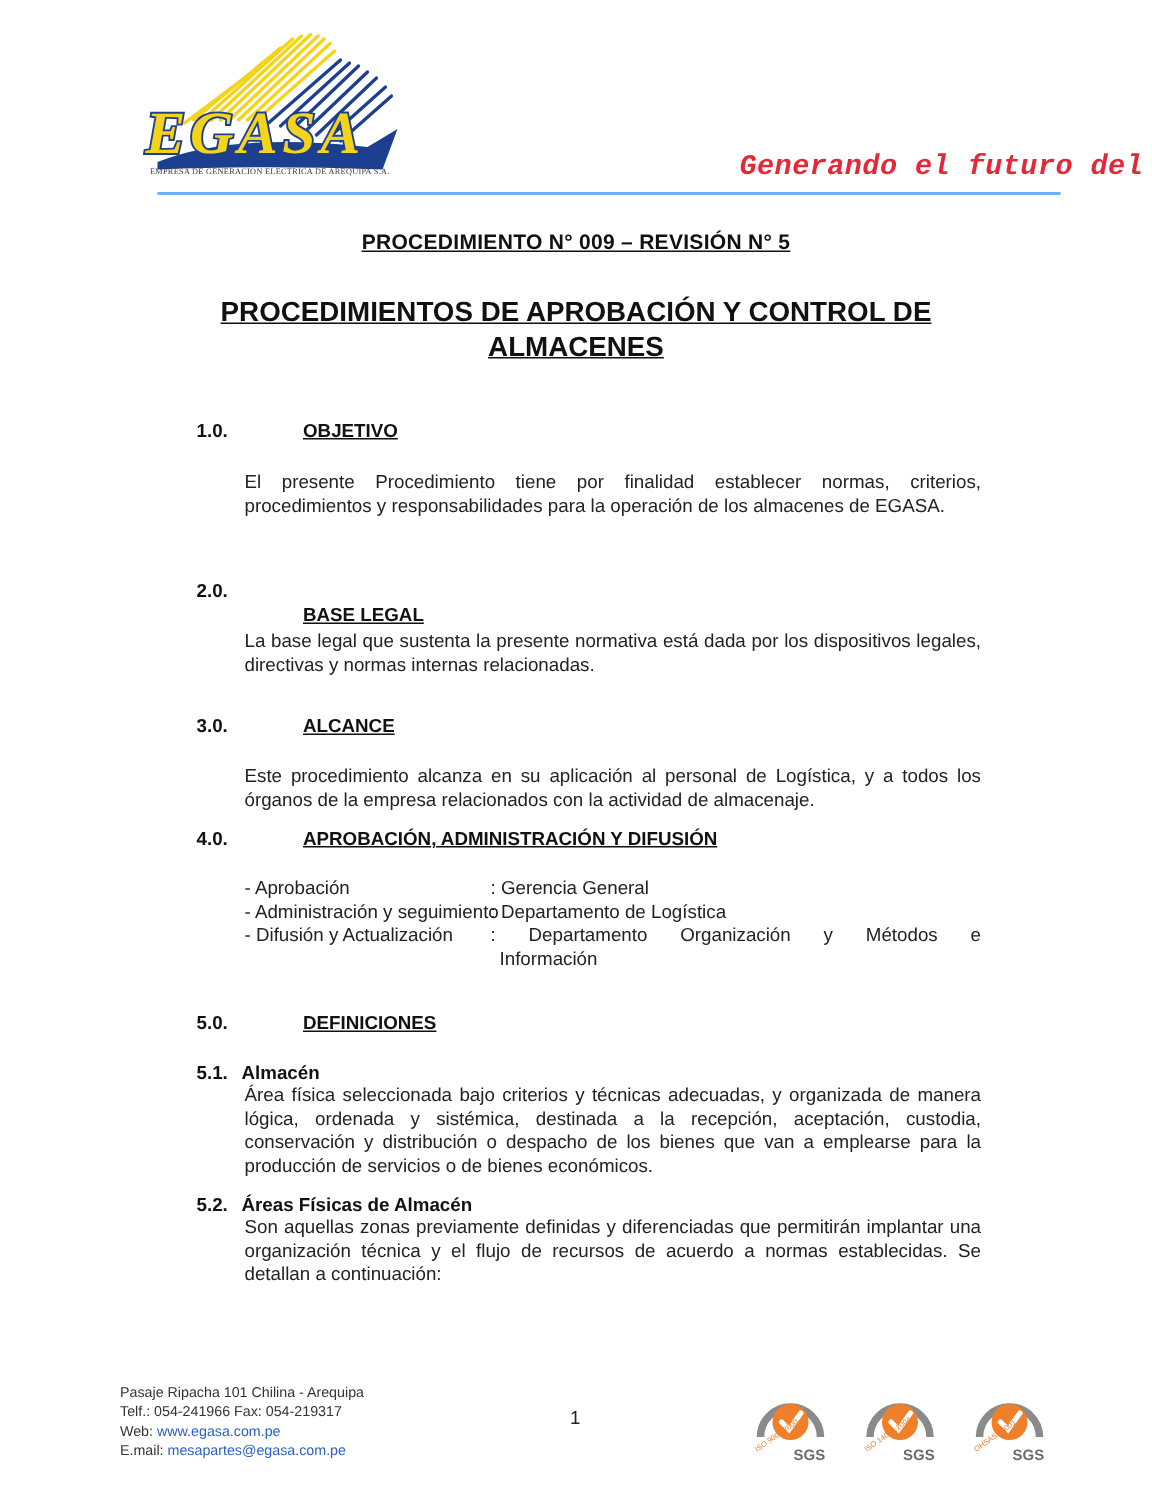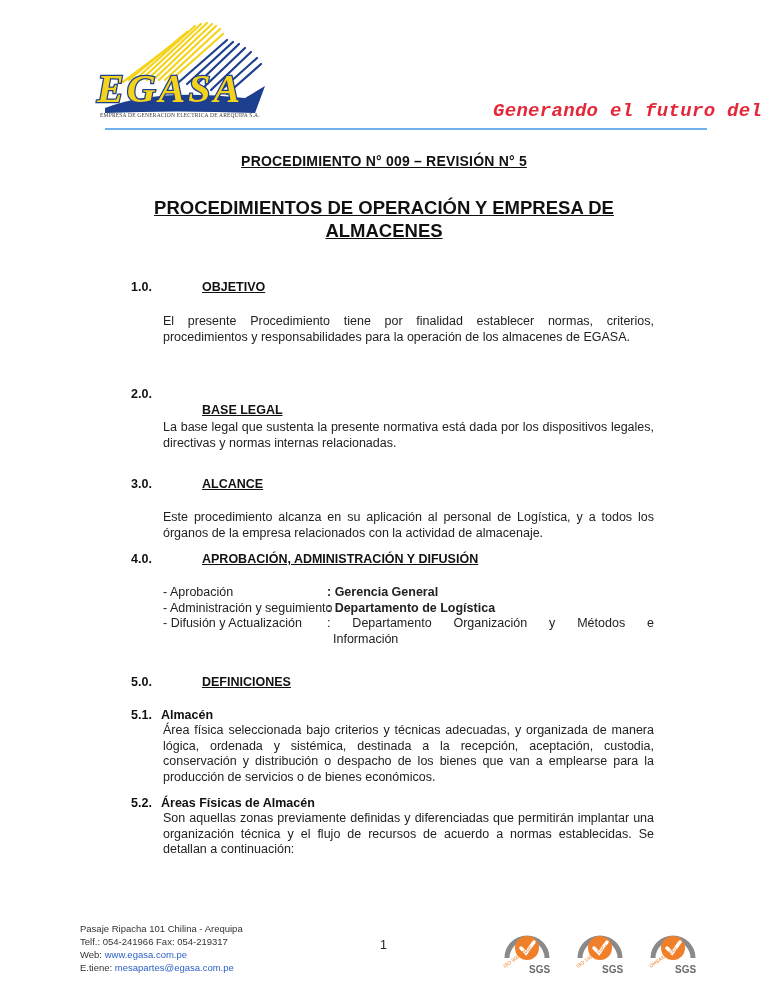--- a/index.html
+++ b/index.html
@@ -17,21 +17,21 @@
 
   .sec-num { position: absolute; left: 131px; font-weight: bold; font-size: 12.5px; color: #111; }
   .sec-title { position: absolute; left: 161px; font-weight: bold; font-size: 12.5px; text-decoration: underline; color: #111; white-space: nowrap; margin-left: 41px; }
   .sub-title { position: absolute; left: 161px; font-weight: bold; font-size: 12.5px; color: #111; white-space: nowrap; }
   .para { position: absolute; left: 163px; width: 491px; font-size: 12.5px; line-height: 15.5px; text-align: justify; color: #222; }
 
   .list { position: absolute; left: 163px; top: 585px; width: 491px; font-size: 12.5px; line-height: 15.5px; color: #222; }
   .list-row { display: flex; }
   .list-label { width: 164px; flex: none; white-space: nowrap; }
   .list-value { flex: 1; text-align: justify; text-align-last: justify; }
-  .list-value.single { text-align-last: auto; font-weight: bold; }
+  .list-value.single { text-align-last: auto; }
   .list-value-cont { padding-left: 170px; }
 
   .footer { position: absolute; left: 80px; top: 922px; font-size: 9.5px; line-height: 13px; color: #333; }
   .footer .link { color: #2a5fc4; }
   .page-num { position: absolute; left: 380px; top: 938px; font-size: 12.5px; color: #222; }
 
   .certs { position: absolute; left: 497px; top: 918px; display: flex; gap: 15px; }
   .cert { width: 58px; height: 58px; position: relative; }
   .cert svg { display: block; }
 </style>
@@ -68,21 +68,21 @@
     <path d="M30 90 Q80 70 170 80 L190 68 L180 95 Q100 92 30 95 Z" fill="#1d3f8f"></path>
     <text x="22" y="84" font-family="Liberation Serif, serif" font-style="italic" font-weight="bold" font-size="40" fill="#f5d31a" stroke="#1d3f8f" stroke-width="2.5" paint-order="stroke" letter-spacing="3">EGASA</text>
   </svg>
 </div>
 <div class="logo-sub">EMPRESA DE GENERACION ELECTRICA DE AREQUIPA S.A.</div>
 <div class="slogan">Generando el futuro del país</div>
 <div class="header-rule"></div>
 
 <div class="doc-code">PROCEDIMIENTO N° 009 – REVISIÓN N° 5</div>
 <div class="doc-title">
-  <div>PROCEDIMIENTOS DE OPERACIÓN Y EMPRESA DE</div>
+  <div>PROCEDIMIENTOS DE APROBACIÓN Y CONTROL DE</div>
   <div>ALMACENES</div>
 </div>
 
 <div class="sec-num" style="top:280px">1.0.</div>
 <div class="sec-title" style="top:280px">OBJETIVO</div>
 <div class="para" style="top:314px">El presente Procedimiento tiene por finalidad establecer normas, criterios, procedimientos y responsabilidades para la operación de los almacenes de EGASA.</div>
 
 <div class="sec-num" style="top:387px">2.0.</div>
 <div class="sec-title" style="top:403px">BASE LEGAL</div>
 <div class="para" style="top:420px">La base legal que sustenta la presente normativa está dada por los dispositivos legales, directivas y normas internas relacionadas.</div>
@@ -121,21 +121,21 @@
 <div class="para" style="top:811px">Son aquellas zonas previamente definidas y diferenciadas que permitirán implantar una organización técnica y el flujo de recursos de acuerdo a normas establecidas. Se detallan a continuación:</div>
 
 <div class="footer">
   <div>Pasaje Ripacha 101 Chilina - Arequipa</div>
   <div>Telf.: 054-241966  Fax: 054-219317</div>
   <div>
     <span>Web:</span>
     <span class="link">www.egasa.com.pe</span>
   </div>
   <div>
-    <span>E.tiene:</span>
+    <span>E.mail:</span>
     <span class="link">mesapartes@egasa.com.pe</span>
   </div>
 </div>
 <div class="page-num">1</div>
 
 <div class="certs">
   <div class="cert">
     <svg width="58" height="58" viewBox="0 0 58 58">
       <path d="M10 40 A20 20 0 1 1 50 40" fill="none" stroke="#8a8a8a" stroke-width="5"></path>
       <circle cx="30" cy="30" r="12" fill="#f07f2a"></circle>

